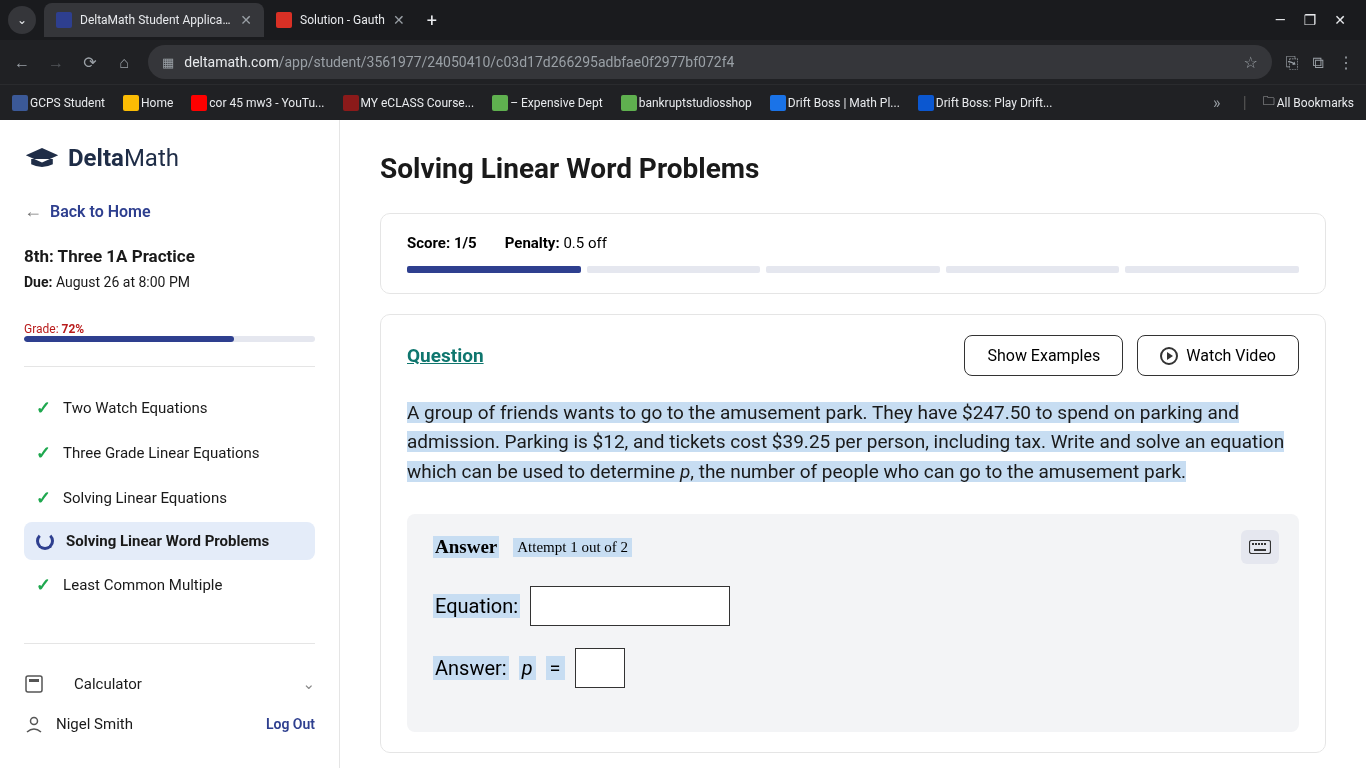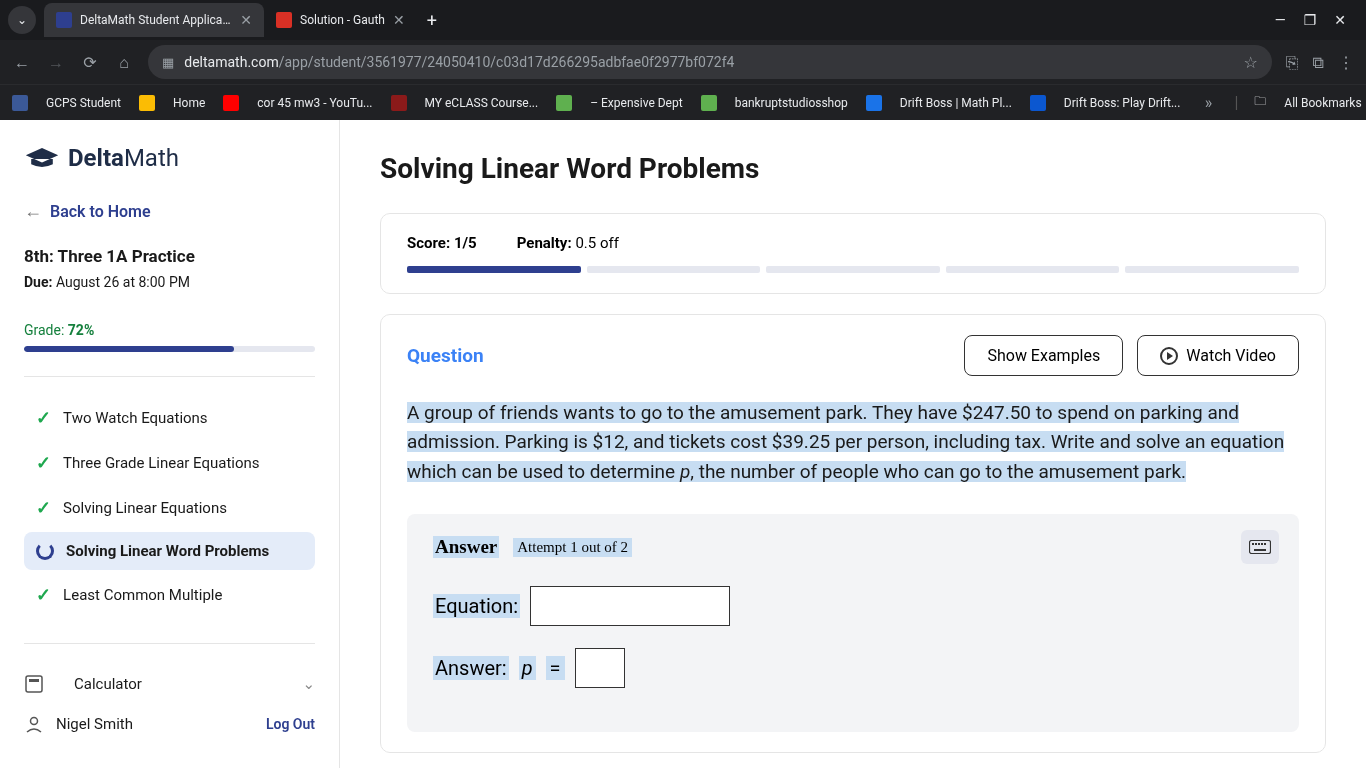--- a/index.html
+++ b/index.html
@@ -22,40 +22,40 @@
 .nav-icon { color: #9aa0a6; font-size: 16px; cursor: pointer; width: 20px; text-align: center; }
 .url-bar { flex: 1; background: #35363a; border-radius: 18px; height: 34px; display: flex; align-items: center; padding: 0 14px; gap: 10px; }
 .url-lock { color: #9aa0a6; font-size: 13px; }
 .url-text { color: #e8eaed; font-size: 14px; }
 .url-text .domain { color: #e8eaed; }
 .url-text .path { color: #9aa0a6; }
 .url-star { color: #9aa0a6; font-size: 16px; margin-left: auto; cursor: pointer; }
 .ext-icon { color: #9aa0a6; font-size: 16px; cursor: pointer; }
 
 .bookmarks-bar { display: flex; align-items: center; height: 36px; padding: 0 12px; gap: 18px; background: #202124; border-top: 1px solid #2a2b2e; }
-.bookmark { display: flex; align-items: center; gap: 18px; color: #e8eaed; font-size: 12px; cursor: pointer; white-space: nowrap; }
+.bookmark { display: flex; align-items: center; gap: 2px; color: #e8eaed; font-size: 12px; cursor: pointer; white-space: nowrap; }
 .bookmark-favicon { width: 16px; height: 16px; border-radius: 2px; flex-shrink: 0; }
 .bookmarks-right { margin-left: auto; display: flex; align-items: center; gap: 16px; }
 
 
 .app { display: flex; height: 648px; background: #fff; }
 .sidebar { width: 340px; border-right: 1px solid #e5e5e5; padding: 24px; display: flex; flex-direction: column; }
 .logo { display: flex; align-items: center; gap: 8px; margin-bottom: 28px; }
 .logo-icon { width: 36px; height: 24px; position: relative; }
 .logo-text { font-size: 24px; font-weight: 700; color: #1f2d47; }
 .logo-text .light { font-weight: 400; }
 
 .back-home { display: flex; align-items: center; gap: 8px; color: #2e3f8f; font-size: 16px; font-weight: 600; cursor: pointer; margin-bottom: 24px; }
 .back-arrow { font-size: 18px; color: #777; }
 
 .assignment-title { font-size: 17px; font-weight: 700; color: #1a1a1a; margin-bottom: 8px; }
 .due-line { font-size: 14px; color: #1a1a1a; margin-bottom: 32px; }
 .due-line b { font-weight: 700; }
 
-.grade-line { font-size: 14px; color: #15803d; margin-bottom: 8px; }
+.grade-line { font-size: 12px; color: #b91c1c; }
 .grade-line b { font-weight: 700; }
 .grade-bar { height: 6px; background: #e5e7ef; border-radius: 3px; margin-bottom: 24px; overflow: hidden; }
 .grade-fill { height: 100%; background: #2e3f8f; border-radius: 3px; }
 
 .divider { height: 1px; background: #e5e5e5; margin-bottom: 20px; }
 
 .topic-item { display: flex; align-items: center; gap: 12px; padding: 10px 12px; font-size: 15px; color: #1a1a1a; border-radius: 8px; cursor: pointer; margin-bottom: 4px; }
 .topic-item.active { background: #e4ecf9; font-weight: 700; }
 .check-icon { color: #1fa84f; font-size: 18px; font-weight: bold; }
 .spinner-icon { width: 18px; height: 18px; border: 3px solid #2e3f8f; border-top-color: transparent; border-radius: 50%; }
@@ -65,28 +65,28 @@
 .calc-icon { width: 20px; height: 20px; }
 .chevron { margin-left: auto; color: #888; }
 .user-row { display: flex; align-items: center; gap: 12px; padding: 10px 0; font-size: 15px; color: #1a1a1a; }
 .user-icon { width: 20px; height: 20px; }
 .logout { margin-left: auto; color: #2e3f8f; font-weight: 600; cursor: pointer; font-size: 14px; }
 
 .main { flex: 1; padding: 32px 40px; overflow-y: auto; }
 .page-title { font-size: 28px; font-weight: 700; color: #1a1a1a; margin-bottom: 28px; }
 
 .card { border: 1px solid #e5e5e5; border-radius: 10px; padding: 20px 26px; margin-bottom: 20px; }
-.score-row { display: flex; gap: 40px; font-size: 15px; margin-bottom: 14px; }
+.score-row { display: flex; gap: 28px; font-size: 15px; margin-bottom: 14px; }
 .score-row b { font-weight: 700; }
 .progress-segments { display: flex; gap: 6px; }
 .seg { flex: 1; height: 7px; background: #e5e7ef; border-radius: 2px; }
 .seg.filled { background: #2e3f8f; }
 
 .question-header { display: flex; align-items: center; justify-content: space-between; margin-bottom: 22px; }
-.question-label { font-size: 19px; font-weight: 700; color: #3b82f6; }
+.question-label { font-size: 19px; font-weight: 700; color: #0f766e; text-decoration: underline; }
 .qbtn { border: 1.5px solid #333; background: #fff; padding: 10px 22px; border-radius: 8px; font-size: 16px; cursor: pointer; display: flex; align-items: center; gap: 8px; }
 .qbtn-group { display: flex; gap: 14px; }
 .play-circle { width: 18px; height: 18px; border: 2px solid #333; border-radius: 50%; position: relative; }
 .play-circle::after { content: ''; position: absolute; left: 5px; top: 3px; border-left: 6px solid #333; border-top: 4px solid transparent; border-bottom: 4px solid transparent; }
 
 .question-text { font-size: 19px; line-height: 1.55; color: #1a1a1a; font-family: Georgia, serif; background: #c7ddf2; }
 .question-text .var { font-style: italic; }
 
 .answer-card { background: #f3f4f6; border-radius: 8px; padding: 22px 26px; margin-top: 28px; position: relative; }
 .answer-header { display: flex; align-items: center; gap: 14px; margin-bottom: 28px; }

